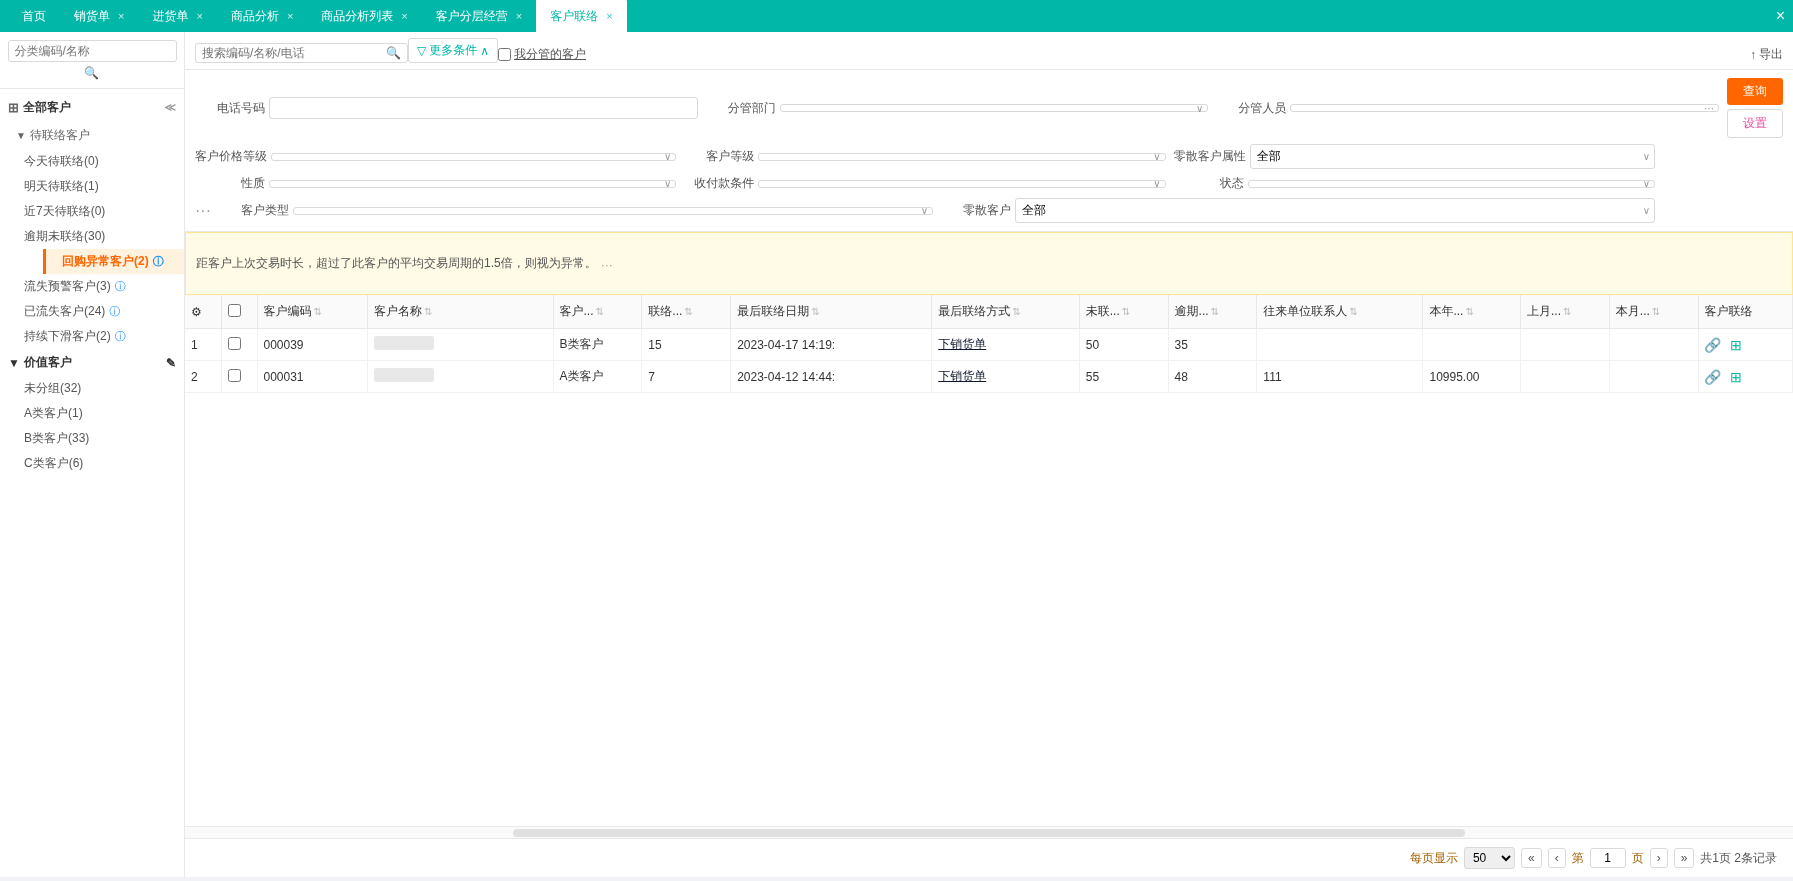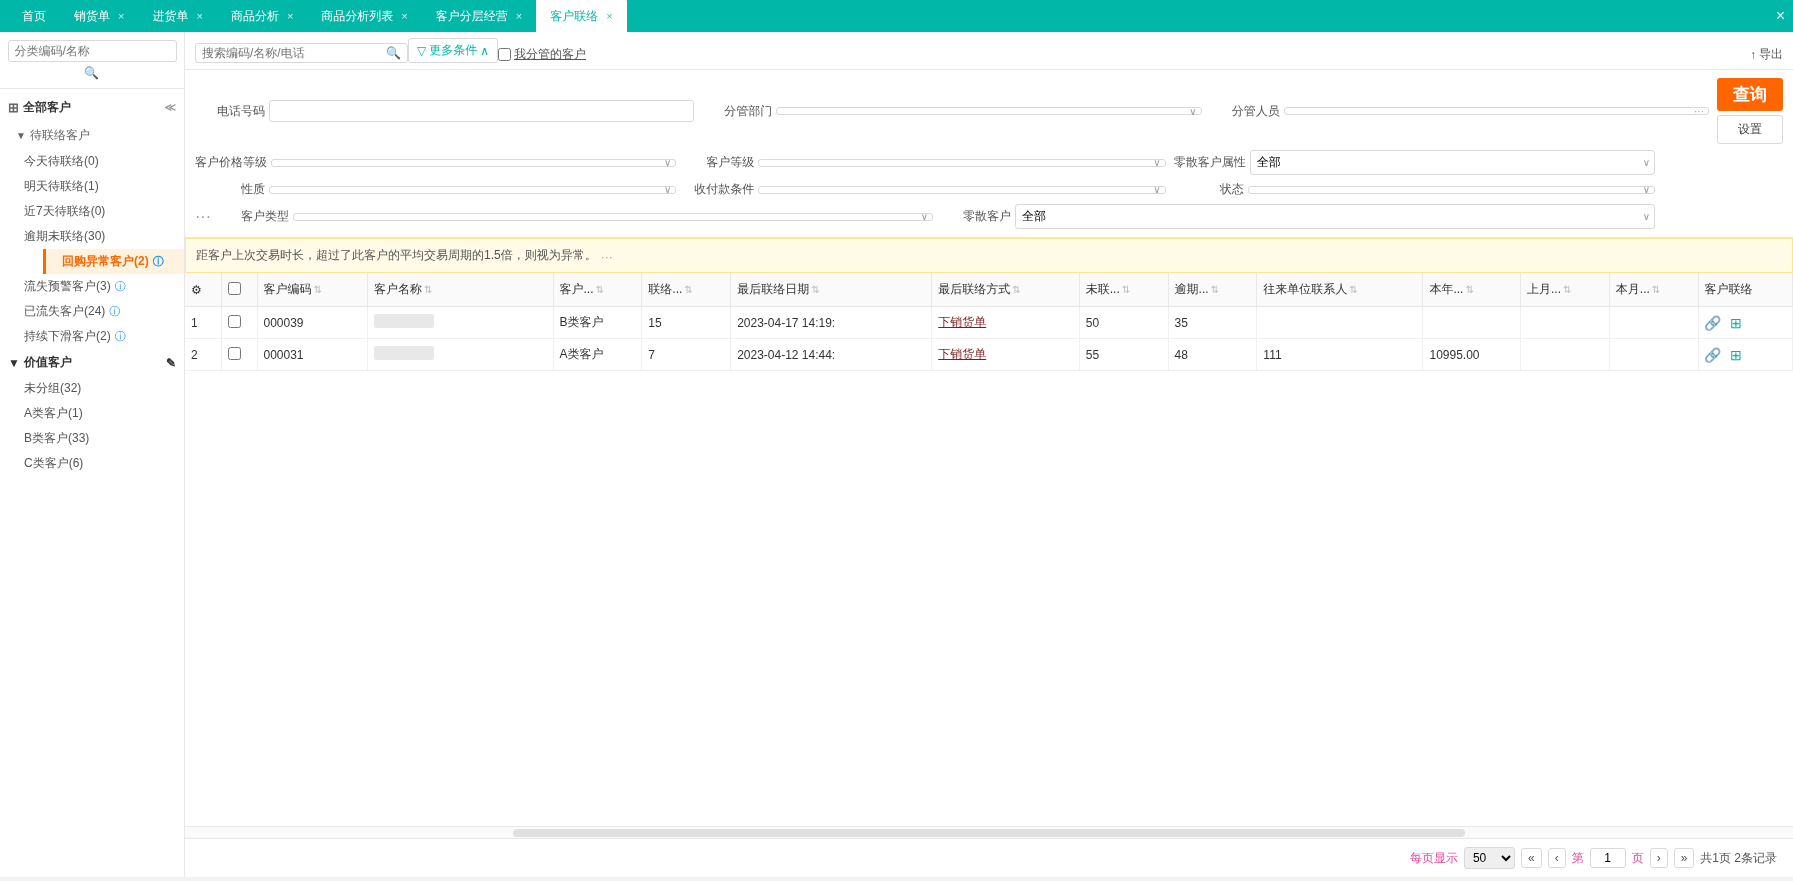--- a/index.html
+++ b/index.html
@@ -82,61 +82,61 @@
       border: 1px solid #d9d9d9; border-radius: 3px; padding: 3px 20px 3px 6px; font-size: 12px; position: relative;
       display: flex; align-items: center; min-width: 140px; cursor: pointer; background: #fff;
     }
     .filter-select .arrow { position: absolute; right: 4px; color: #999; font-size: 10px; }
     .filter-input {
       border: 1px solid #d9d9d9; border-radius: 3px; padding: 3px 6px; font-size: 12px; min-width: 140px;
     }
     .filter-section { flex: 1; display: flex; align-items: center; gap: 4px; }
     .filter-dots { color: #999; cursor: pointer; font-size: 16px; line-height: 1; }
     .query-btn {
-      background: #ff6600; color: #fff; border: none; border-radius: 3px; padding: 5px 16px; cursor: pointer; font-size: 17px; font-weight: bold;
+      background: #ff6600; color: #fff; border: none; border-radius: 3px; padding: 5px 16px; cursor: pointer; font-size: 12px;
     }
     .setting-btn {
-      background: #fff; color: #404040; border: 1px solid #d9d9d9; border-radius: 3px; padding: 5px 12px; cursor: pointer; font-size: 12px;
+      background: #fff; color: #ec4899; border: 1px solid #d9d9d9; border-radius: 3px; padding: 5px 12px; cursor: pointer; font-size: 12px;
     }
 
     
     .tooltip-bar {
-      background: #fffbe6; border: 1px solid #ffe58f; padding: 8px 10px; font-size: 12px; color: #555;
+      background: #fffbe6; border: 1px solid #ffe58f; padding: 22px 10px; font-size: 12px; color: #555;
       display: flex; align-items: flex-end; gap: 4px; position: relative;
     }
     .tooltip-bar .dots { color: #999; cursor: pointer; }
 
     
     .table-area { flex: 1; overflow: auto; background: #fff; }
     table { width: 100%; border-collapse: collapse; font-size: 12px; }
     thead th {
       background: #fafafa; border-bottom: 1px solid #e8e8e8; border-right: 1px solid #e8e8e8;
       padding: 8px 6px; text-align: left; color: #333; white-space: nowrap; font-weight: normal; position: sticky; top: 0; z-index: 1;
     }
     thead th .col-label { display: flex; align-items: center; gap: 2px; }
     thead th .sort-icon { color: #bbb; font-size: 10px; }
     tbody td {
       border-bottom: 1px solid #f0f0f0; border-right: 1px solid #f0f0f0;
       padding: 7px 6px; color: #333; white-space: nowrap;
     }
-    .link-text { color: #7f1d1d; cursor: pointer; text-decoration: underline; font-family: Liberation Mono, monospace; }
+    .link-text { color: #0f172a; cursor: pointer; text-decoration: underline; font-family: Liberation Mono, monospace; }
     .action-icons { display: flex; gap: 8px; }
     .action-icon { color: #00b7a8; cursor: pointer; font-size: 14px; }
 
     
     .scrollbar-area {
       height: 12px; background: #fafafa; border-top: 1px solid #e8e8e8; display: flex; align-items: center; padding: 0 10px;
     }
     .h-scrollbar { width: 60%; height: 8px; background: #e0e0e0; border-radius: 4px; margin: 0 auto; }
 
     
     .pagination {
       display: flex; align-items: center; justify-content: flex-end; padding: 8px 16px; gap: 6px; background: #fff; border-top: 1px solid #e8e8e8;
     }
-    .pagination-label { color: #ec4899; }
+    .pagination-label { color: #a16207; }
     .pagination-select { border: 1px solid #d9d9d9; border-radius: 3px; padding: 2px 4px; font-size: 12px; }
     .page-btn { border: 1px solid #d9d9d9; border-radius: 3px; padding: 2px 6px; cursor: pointer; background: #fff; font-size: 12px; color: #555; }
     .page-input { border: 1px solid #d9d9d9; border-radius: 3px; padding: 2px 4px; width: 36px; text-align: center; font-size: 12px; }
     .page-total { color: #555; }
 
     select { outline: none; }
   </style>
 </head>
 <body>
 

